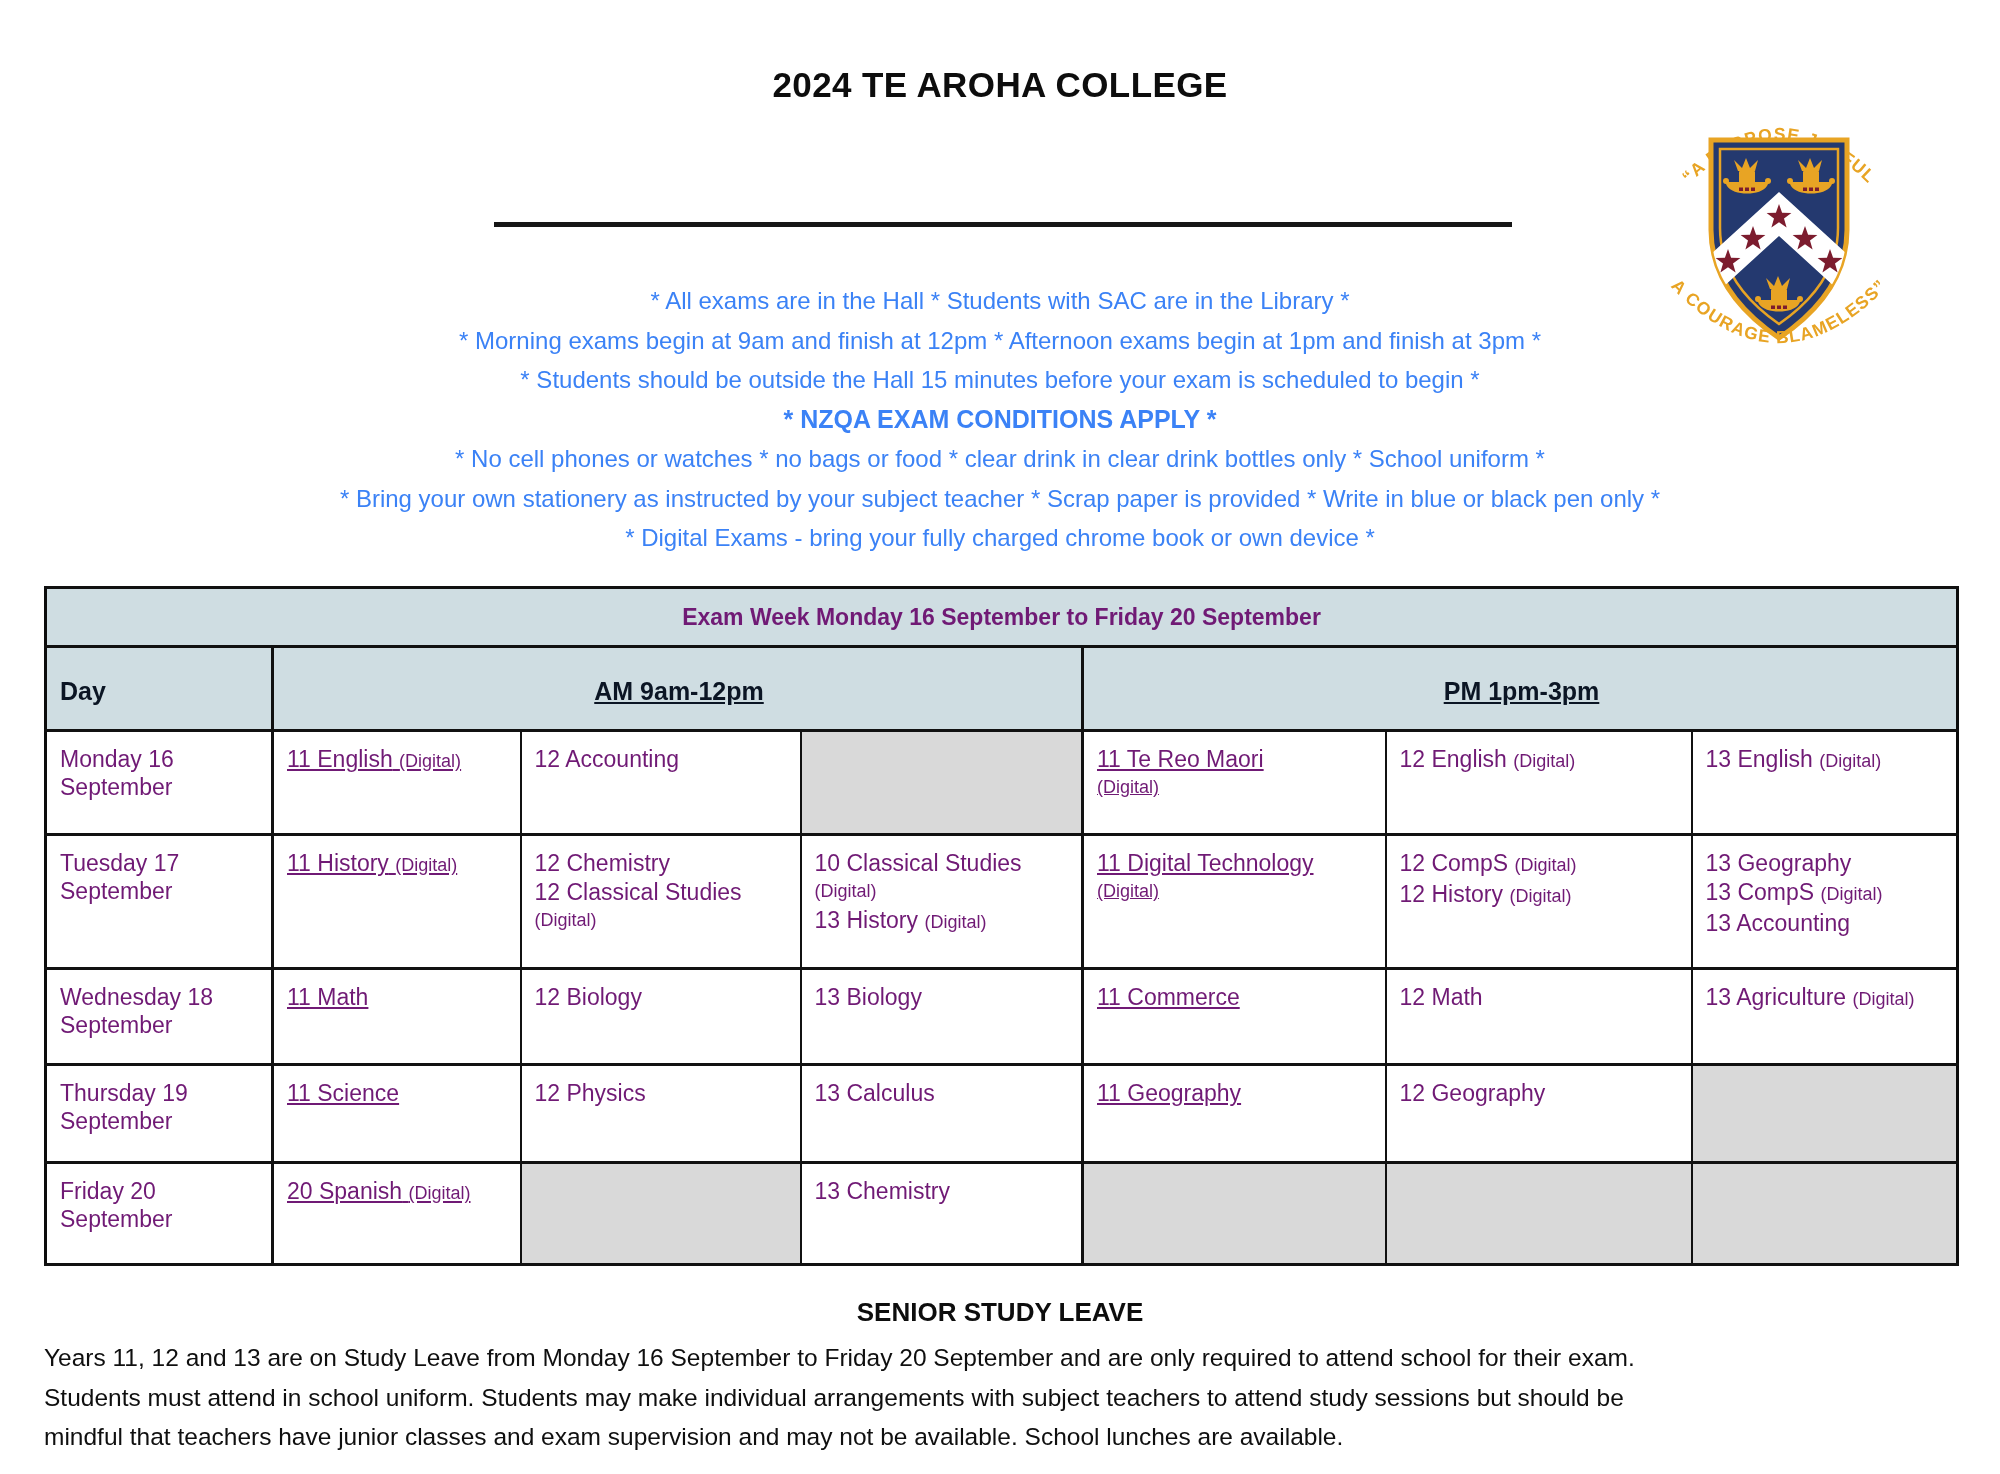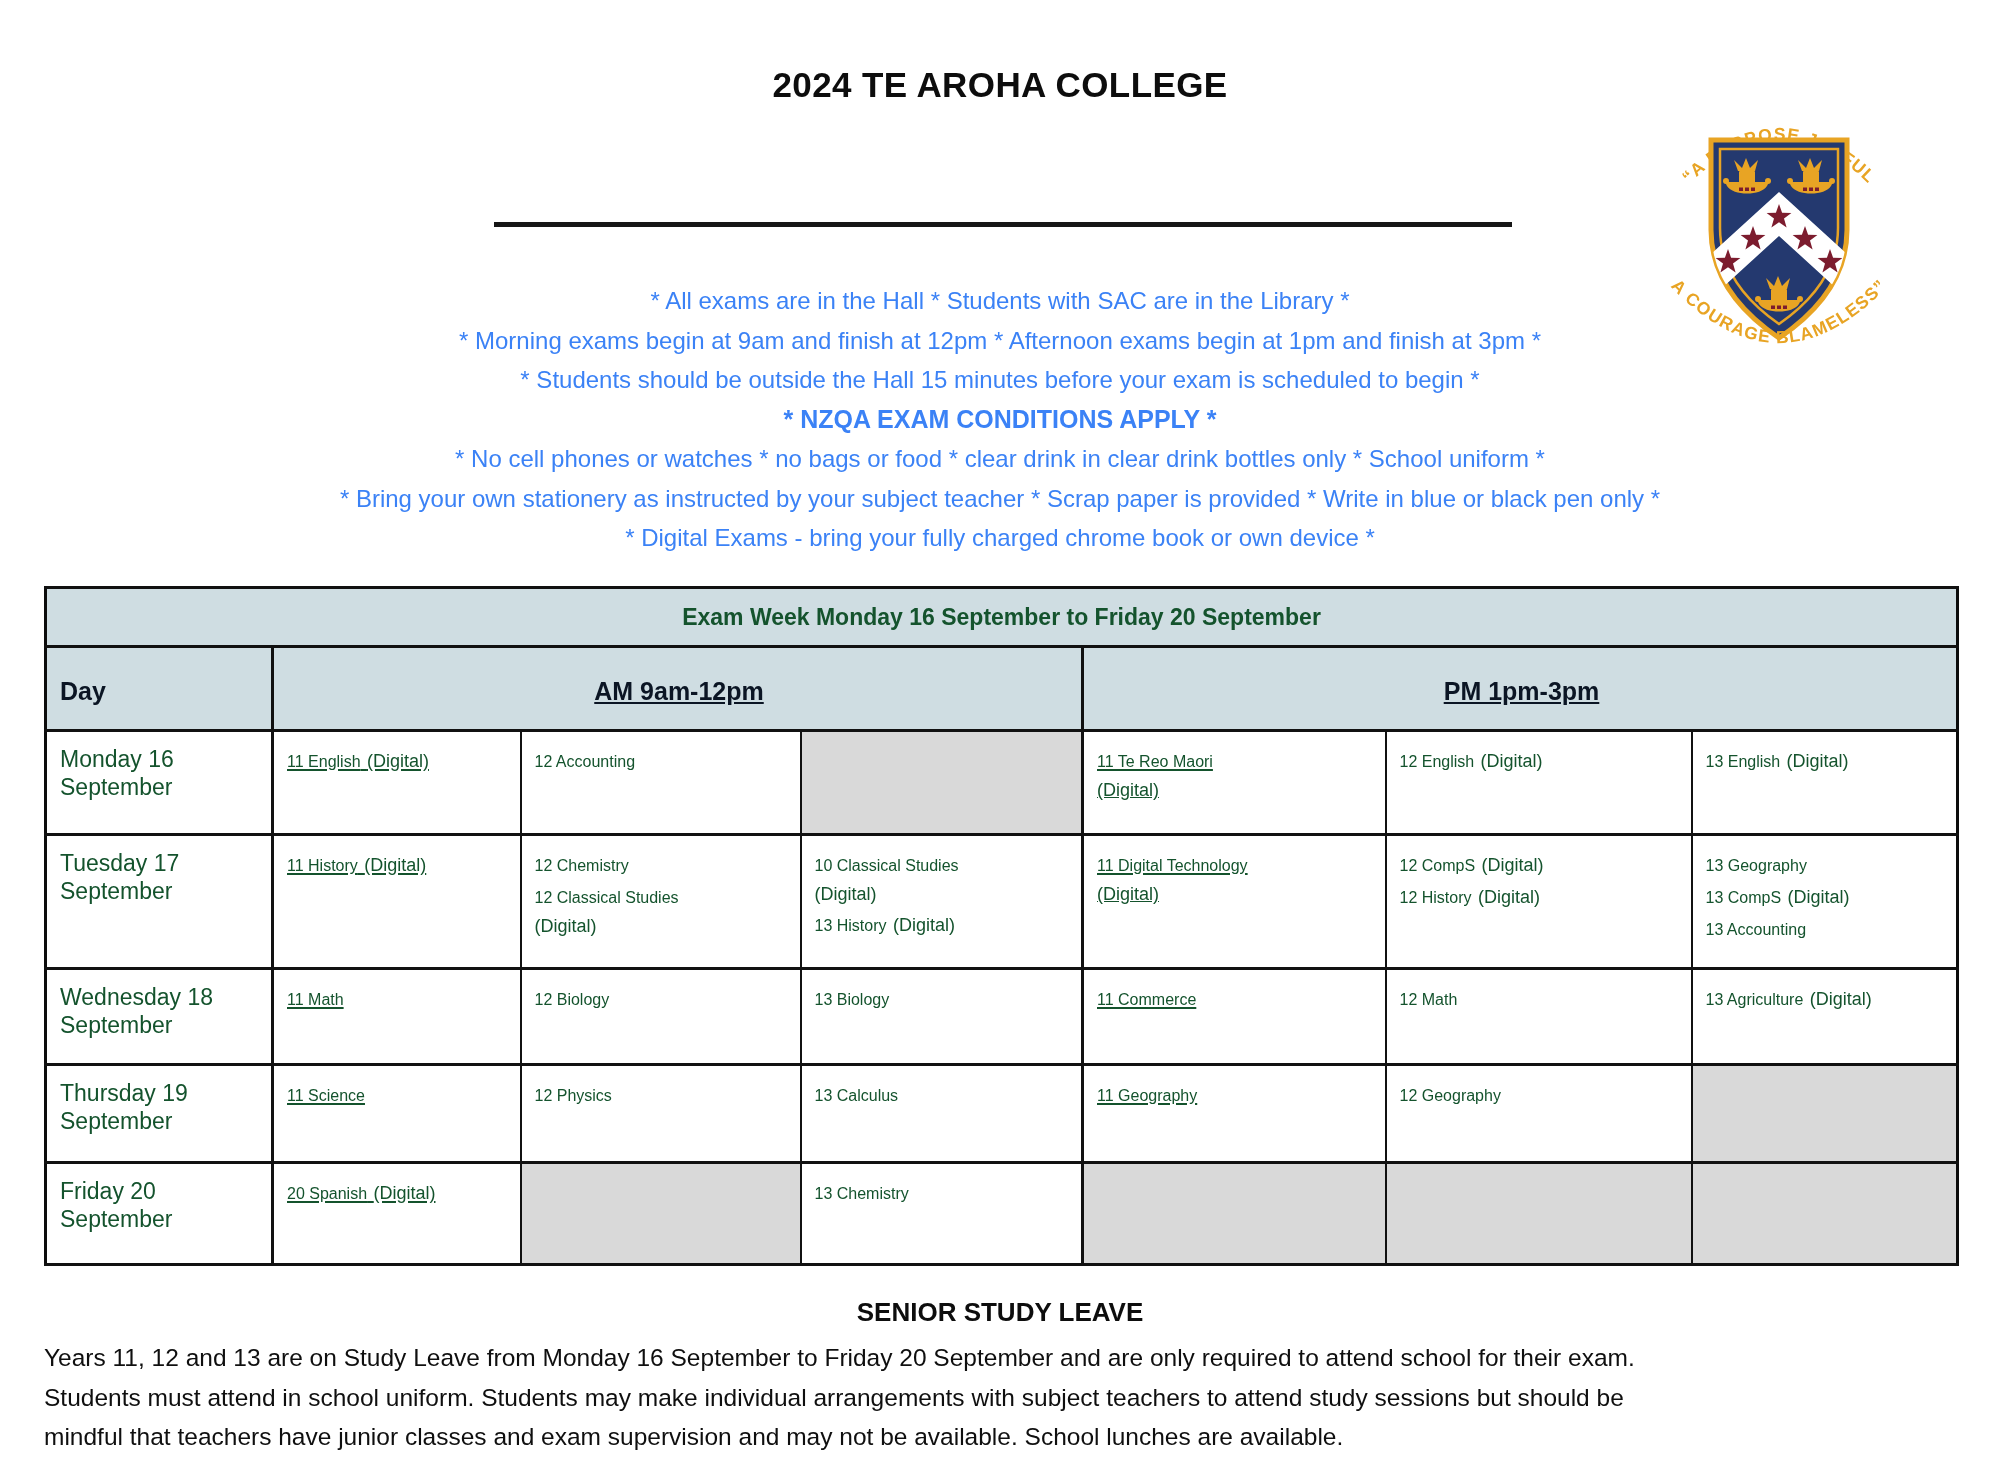--- a/index.html
+++ b/index.html
@@ -35,37 +35,37 @@
   .timetable {
     position:absolute; left:44px; top:586px; width:1912px;
     border-collapse:collapse; table-layout:fixed;
     border:3px solid #0c0c0c;
   }
   .timetable th, .timetable td {
     border:2px solid #111;
     border-top-width:3px; border-bottom-width:3px;
     vertical-align:top; text-align:left;
     padding:13px 10px 8px 13px;
-    font-size:23px; line-height:28px; color:#14532d;
+    font-size:23px; line-height:28px; color:#701a75;
     overflow:hidden;
   }
   .tbl-title-cell {
     background:#cfdde2; text-align:center !important; vertical-align:middle !important;
     font-weight:bold; font-size:26px; height:56px; padding:0 !important;
     color:#0b1524;
   }
   .head-row th {
     background:#cfdde2; font-weight:bold; font-size:25px; height:60px;
     vertical-align:middle !important; color:#0b1524;
   }
   .head-row th.center { text-align:center; }
   .b-left-thick { border-left-width:3px !important;text-decoration:underline; }
   .day-cell { font-size:24px; line-height:30px; padding-top:15px; }
   .exam-cell .entry { margin:0 0 1px 0; }
-  .exam-cell .subject { font-size:16px; }
+  .exam-cell .subject { font-size:23px; }
   .exam-cell .digital { font-size:18px; }
   .exam-cell .digital.block { display:block; }
   td.shaded { background:#d9d9d9; }
   
   .timetable tbody tr:nth-child(1) { height:104px; }
   .timetable tbody tr:nth-child(2) { height:134px; }
   .timetable tbody tr:nth-child(3) { height:96px; }
   .timetable tbody tr:nth-child(4) { height:98px; }
   .timetable tbody tr:nth-child(5) { height:102px; }
 

